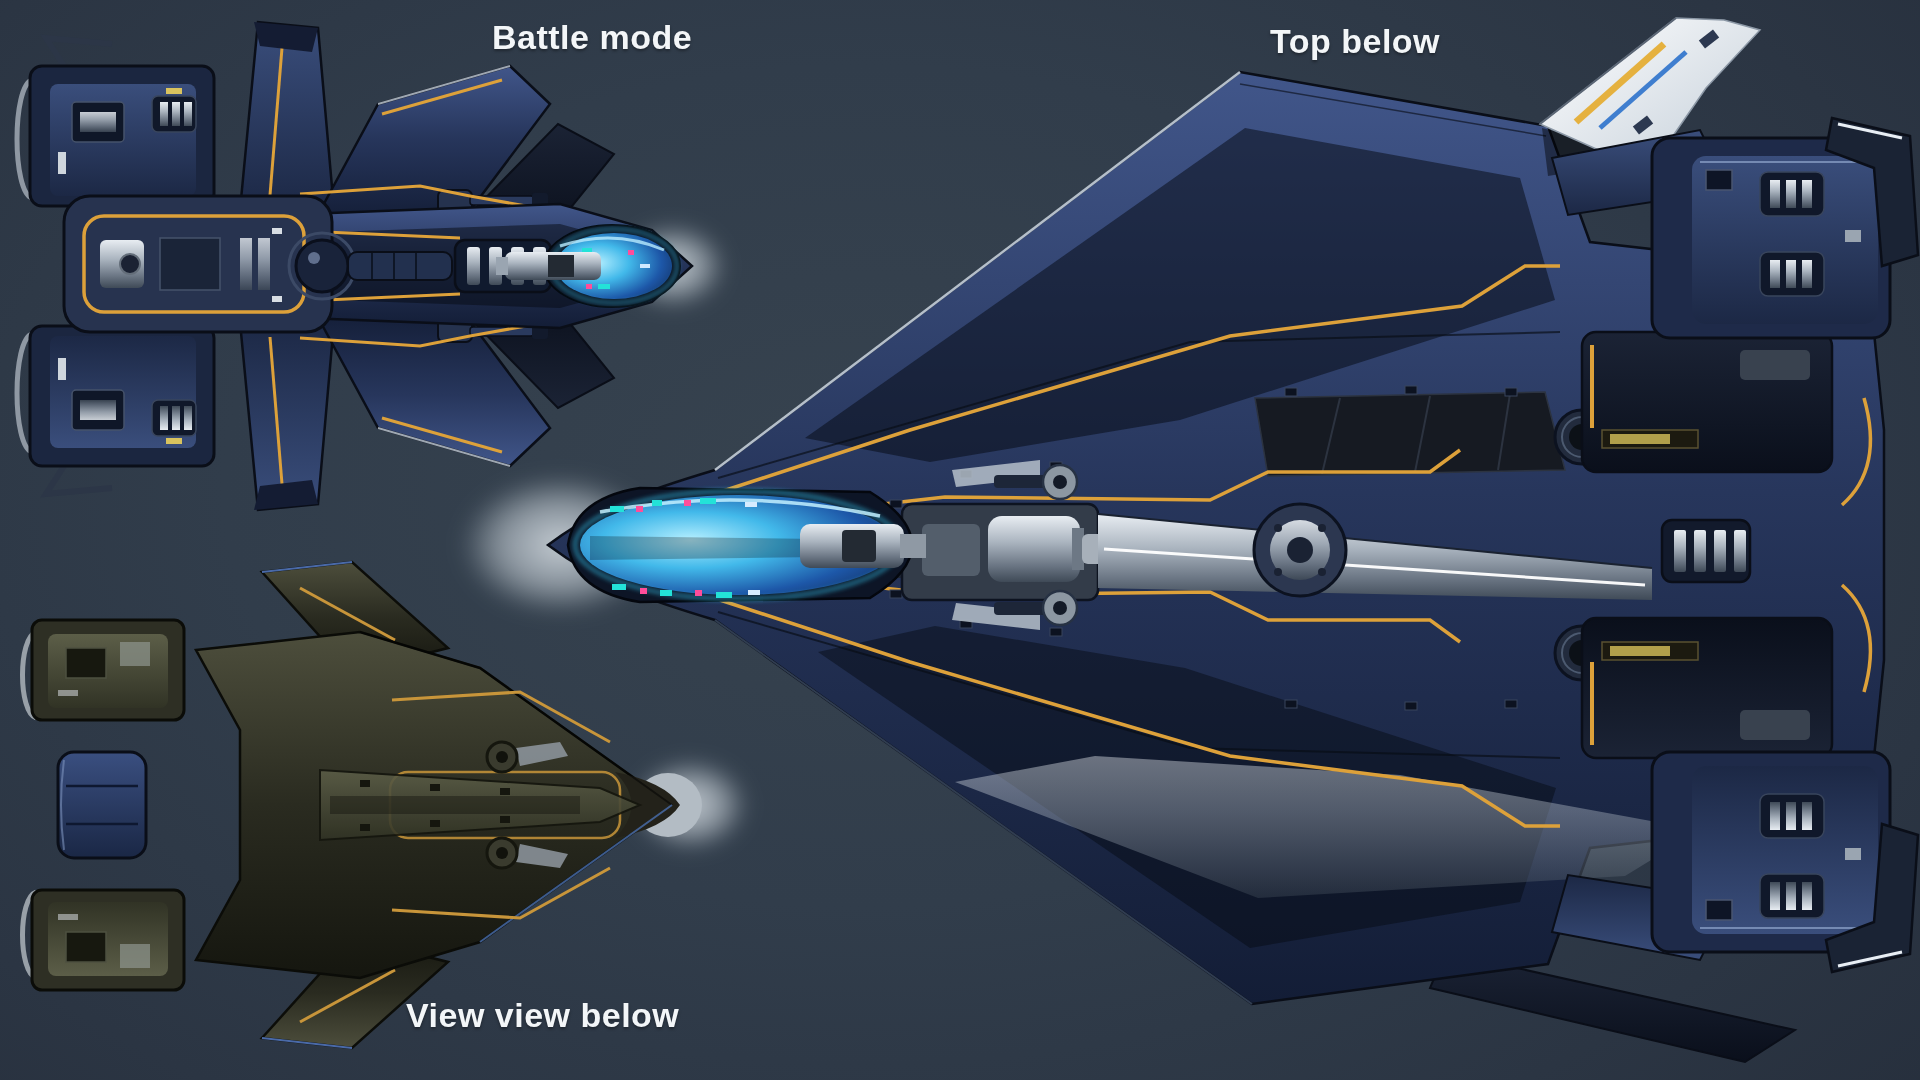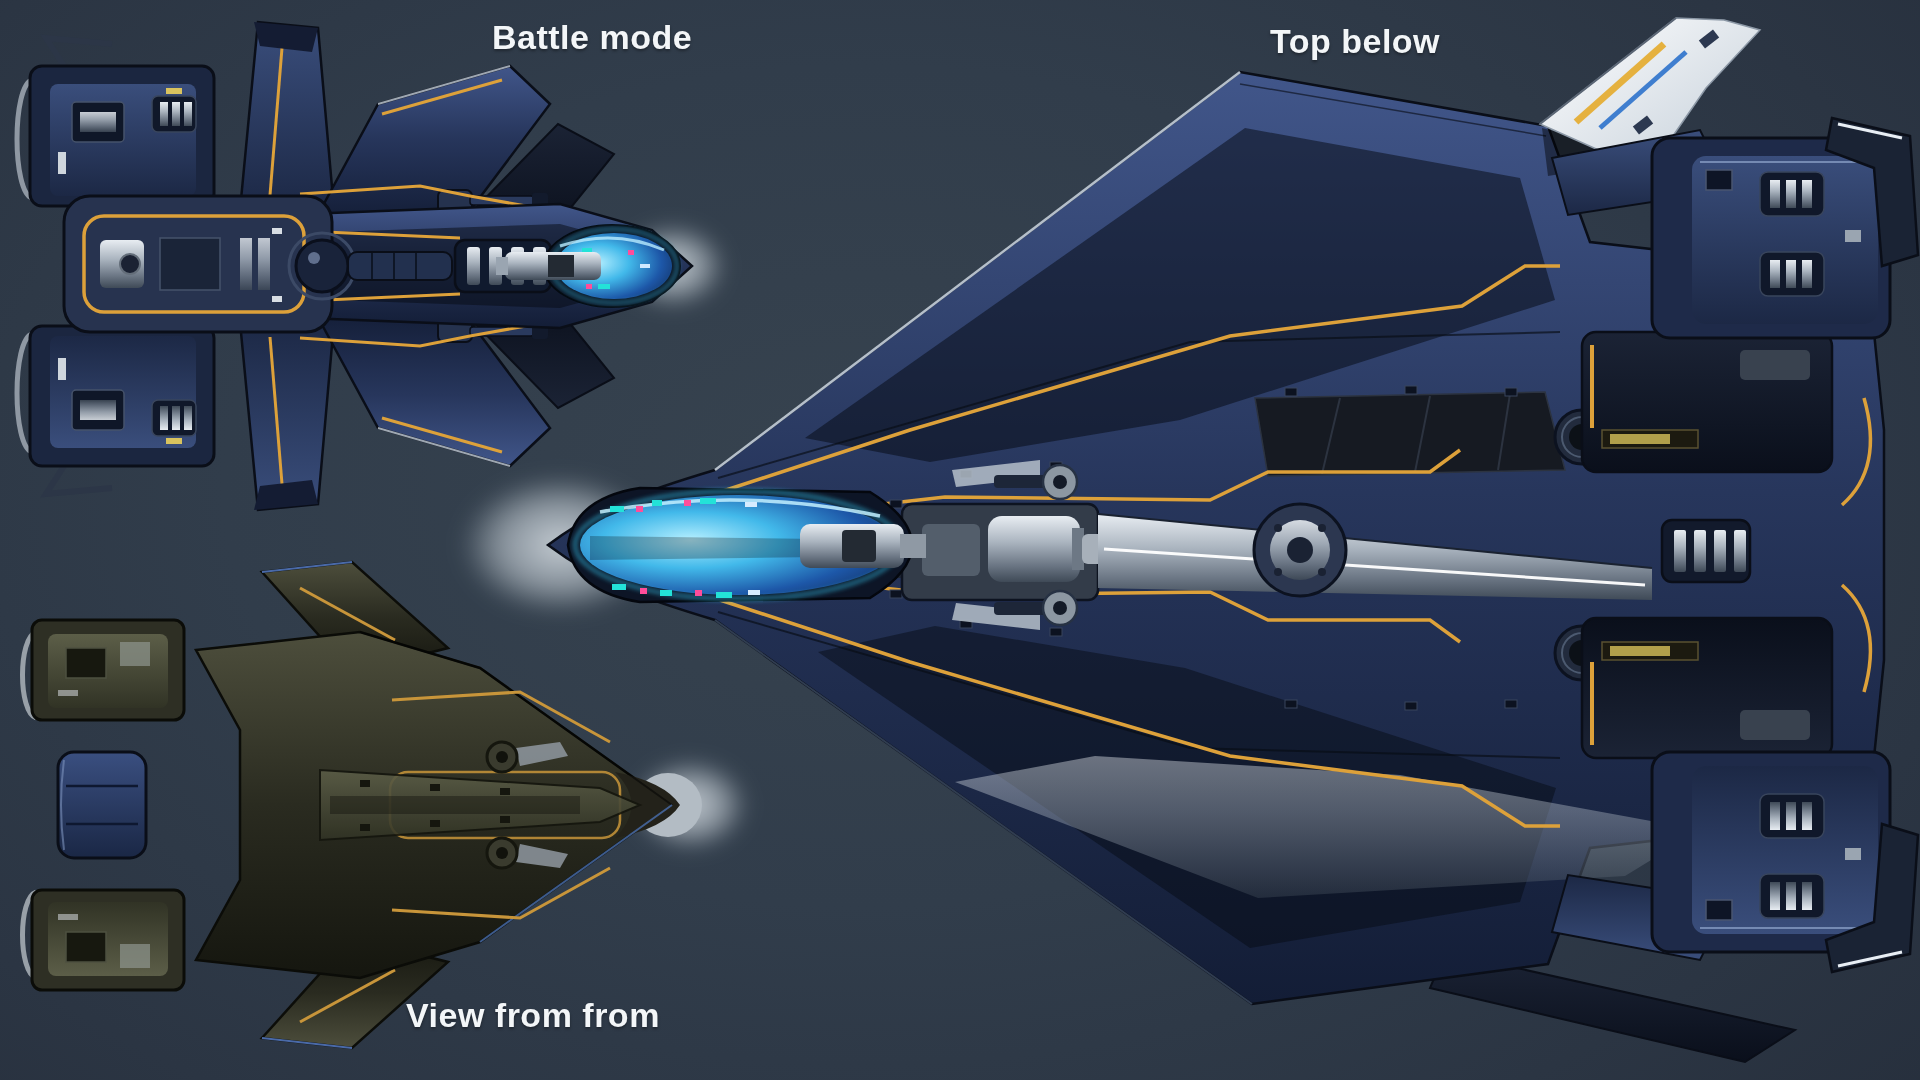--- a/index.html
+++ b/index.html
@@ -363,14 +363,14 @@
       <g>
         <rect x="58" y="752" width="88" height="106" rx="16" fill="url(#engineB)" stroke="#0a0e18" stroke-width="3"></rect>
         <path d="M66,786 L138,786 M66,824 L138,824" stroke="#0e1830" stroke-width="2.5" fill="none"></path>
         <path d="M64,760 Q58,805 64,850" stroke="#7d93bd" stroke-width="2" opacity="0.6" fill="none"></path>
       </g>
     </g>
   </svg>
 
   <div class="view-label" id="label-battle">Battle mode</div>
   <div class="view-label" id="label-top">Top below</div>
-  <div class="view-label" id="label-below">View from from</div>
+  <div class="view-label" id="label-below">View view below</div>
 </div>
 
 </body></html>

